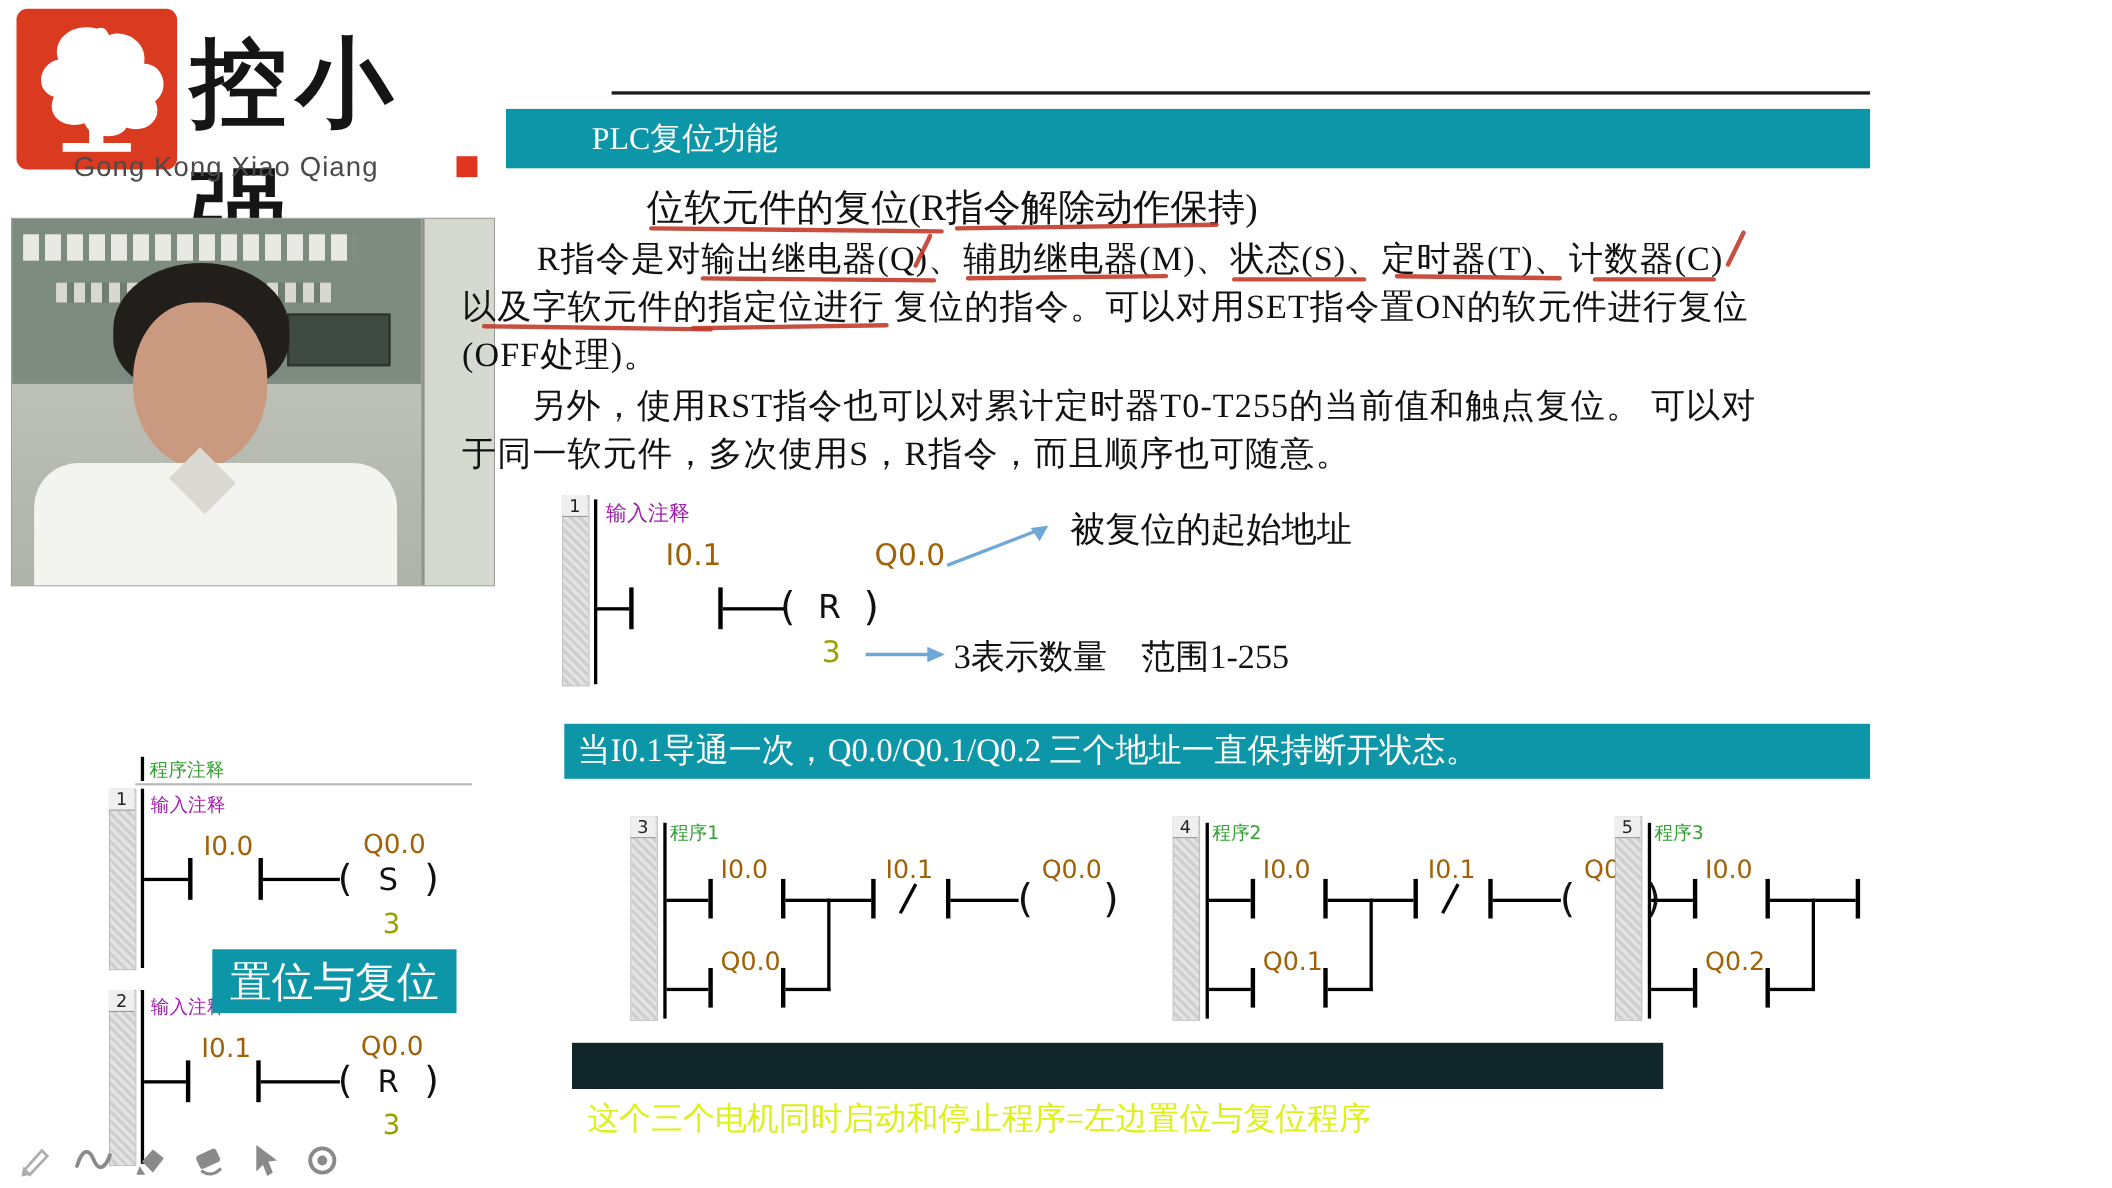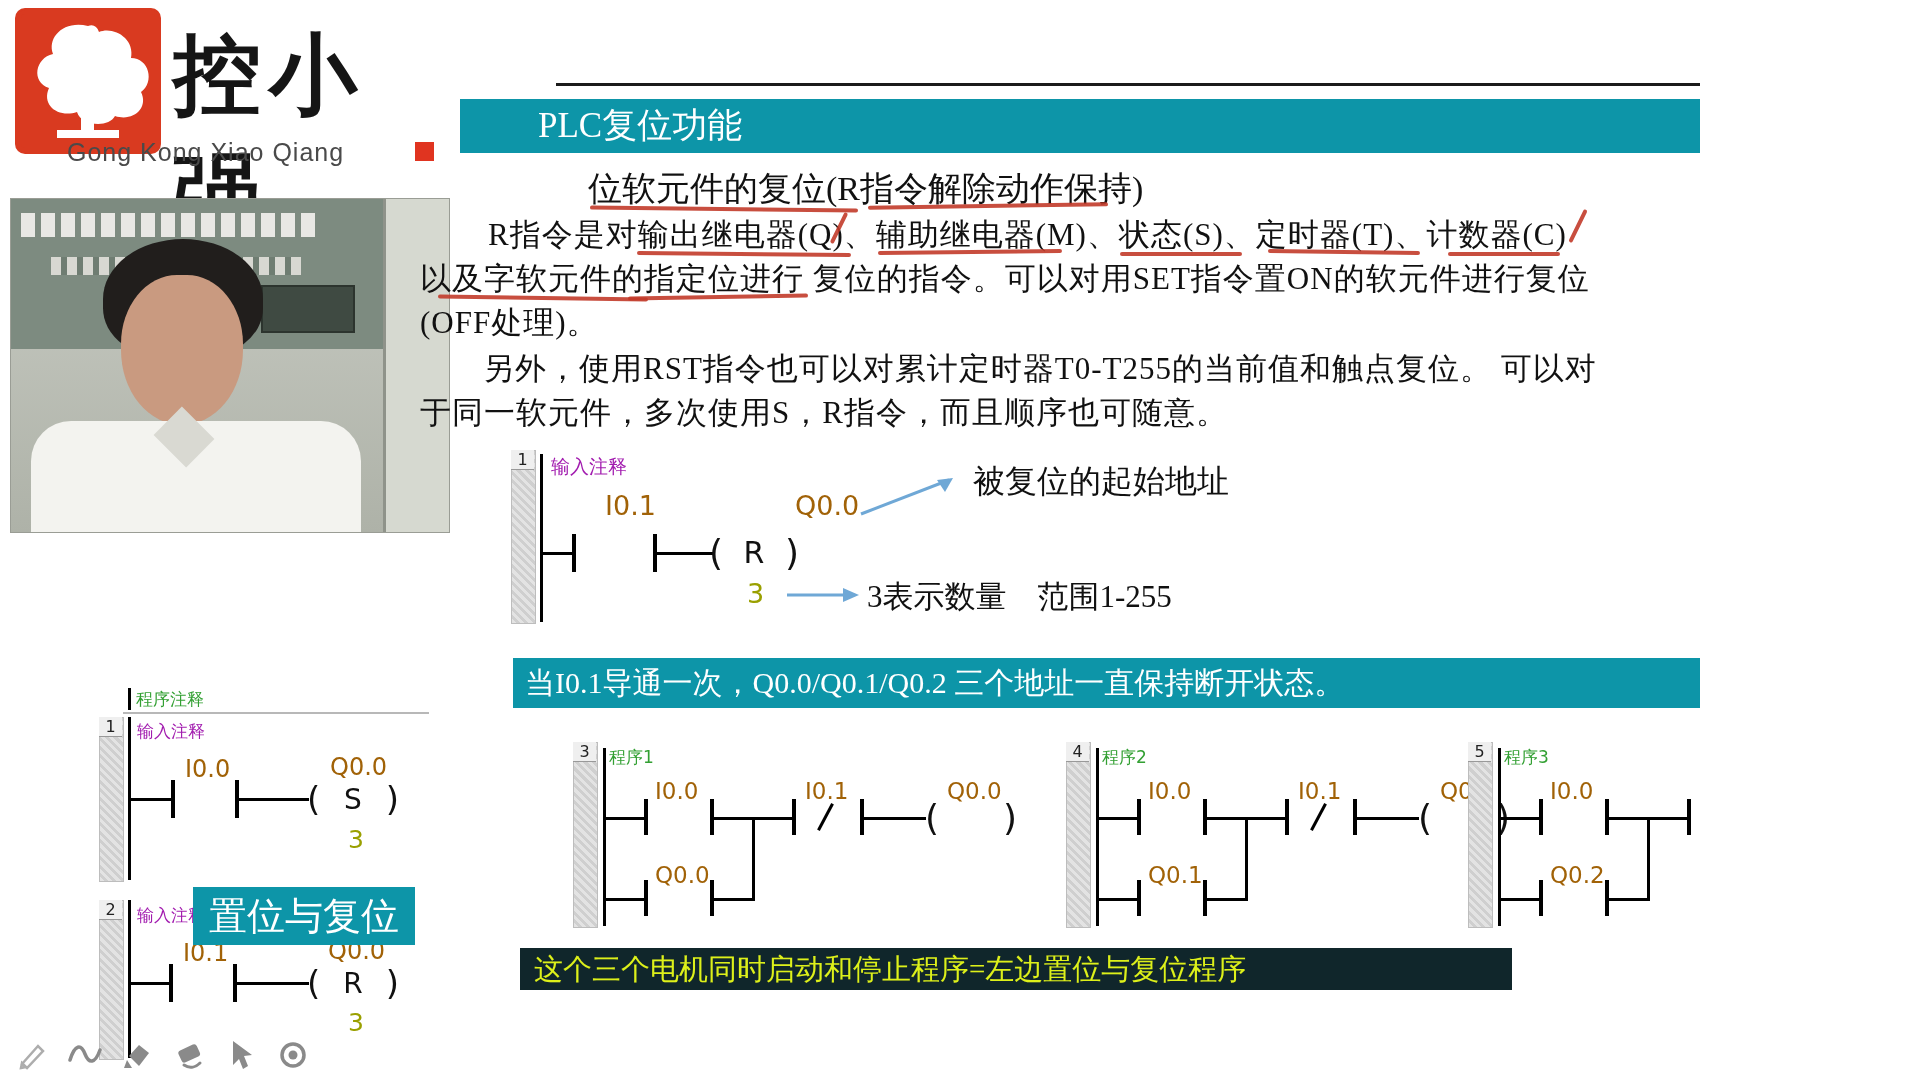--- a/index.html
+++ b/index.html
@@ -54,21 +54,21 @@
     <div class="abs" style="left:372px;top:0;width:66px;height:333px;background:#d6d9d0;border-left:3px solid #8f938a;"></div>
     <div class="abs" style="left:92px;top:40px;width:160px;height:120px;background:#211e1c;border-radius:50% 50% 42% 42%;"></div>
     <div class="abs" style="left:110px;top:76px;width:122px;height:150px;background:#c99a80;border-radius:46% 46% 50% 50%;"></div>
     <div class="abs" style="left:20px;top:222px;width:330px;height:130px;background:#f3f3ef;border-radius:40px 40px 0 0;"></div>
     <div class="abs" style="left:150px;top:218px;width:46px;height:40px;background:#d9d9d2;transform:rotate(45deg);"></div>
   </div>
 
   <div class="abs" style="left:556px;top:83px;width:1340px;height:3px;background:#1b1b1b;"></div>
 
   <div class="abs teal" style="left:460px;top:99px;width:1363px;height:54px;">
-    <div class="bar-text" style="padding-left:78px;font-size:35px;line-height:54px;">PLC复位功能</div>
+    <div class="bar-text" style="padding-left:78px;font-size:29px;line-height:54px;">PLC复位功能</div>
   </div>
 
   <div class="abs" style="left:588px;top:166px;font-size:34px;">位软元件的复位(R指令解除动作保持)</div>
   <div class="redline" style="left:590px;top:207px;width:268px;transform:rotate(.6deg);"></div>
   <div class="redline" style="left:868px;top:204px;width:240px;transform:rotate(-.8deg);"></div>
 
   <div class="abs" style="left:488px;top:214px;font-size:31px;letter-spacing:1px;">R指令是对输出继电器(Q)、辅助继电器(M)、状态(S)、定时器(T)、计数器(C)</div>
   <div class="redline" style="left:637px;top:252px;width:214px;transform:rotate(.5deg);"></div>
   <div class="redline" style="left:878px;top:250px;width:184px;transform:rotate(-.6deg);"></div>
   <div class="redline" style="left:1120px;top:252px;width:122px;"></div>
@@ -192,21 +192,21 @@
       </div>
     <div class="v" style="left:179px;top:79px;height:84px;"></div>
     <div class="dlbl" style="left:82px;top:124px;font-size:23px;">Q0.2</div>
     <div class="h" style="left:33px;top:160px;width:38px;"></div>
     <div class="cbar" style="left:71px;top:142px;height:36px;"></div>
     <div class="cbar" style="left:137px;top:142px;height:36px;"></div>
     <div class="h" style="left:141px;top:160px;width:41px;"></div>
   </div>
 
   <div class="abs" style="left:520px;top:948px;width:992px;height:42px;background:#10262b;">
-    <div style="padding-left:14px;font-size:29px;line-height:42px;color:#ddf01a;">这个三个电机同时启动和停止程序=左边置位与复位程序</div>
+    <div style="padding-left:14px;font-size:29px;line-height:42px;color:#ddf01a;margin-top:48px;">这个三个电机同时启动和停止程序=左边置位与复位程序</div>
   </div>
 
   <div class="abs" style="left:95px;top:680px;width:340px;height:378px;">
     <div class="v" style="left:33px;top:8px;height:22px;"></div>
     <div class="green-cmt" style="left:41px;top:8px;font-size:17px;">程序注释</div>
     <div class="abs" style="left:28px;top:32px;width:306px;height:2px;background:#b8b8b8;"></div>
 
     <div class="netcol" style="left:4px;top:37px;height:163px;"></div>
     <div class="netno" style="left:4px;top:37px;">1</div>
     <div class="v" style="left:33px;top:37px;height:163px;"></div>
@@ -215,21 +215,21 @@
     <div class="dlbl" style="left:235px;top:73px;font-size:24px;">Q0.0</div>
     <div class="h" style="left:36px;top:118px;width:40px;"></div>
     <div class="cbar" style="left:76px;top:100px;"></div>
     <div class="cbar" style="left:140px;top:100px;"></div>
     <div class="h" style="left:144px;top:118px;width:70px;"></div>
     <div class="coil" style="left:212px;top:99px;width:92px;font-size:34px;justify-content:space-between;">
       <span class="sym" style="font-size:28px;">S</span>
     </div>
     <div class="count" style="left:253px;top:145px;font-size:25px;">3</div>
 
-    <div class="abs teal" style="left:98px;top:183px;width:222px;height:58px;z-index:5;display:flex;align-items:center;justify-content:center;margin-top:24px;">
+    <div class="abs teal" style="left:98px;top:183px;width:222px;height:58px;z-index:5;display:flex;align-items:center;justify-content:center;">
       <span class="bar-text" style="font-size:38px;">置位与复位</span>
     </div>
 
     <div class="netcol" style="left:4px;top:220px;height:158px;"></div>
     <div class="netno" style="left:4px;top:220px;">2</div>
     <div class="v" style="left:33px;top:220px;height:158px;"></div>
     <div class="gray-cmt" style="left:42px;top:224px;font-size:17px;">输入注释</div>
     <div class="dlbl" style="left:88px;top:259px;font-size:24px;">I0.1</div>
     <div class="dlbl" style="left:233px;top:257px;font-size:24px;">Q0.0</div>
     <div class="h" style="left:36px;top:302px;width:38px;"></div>

